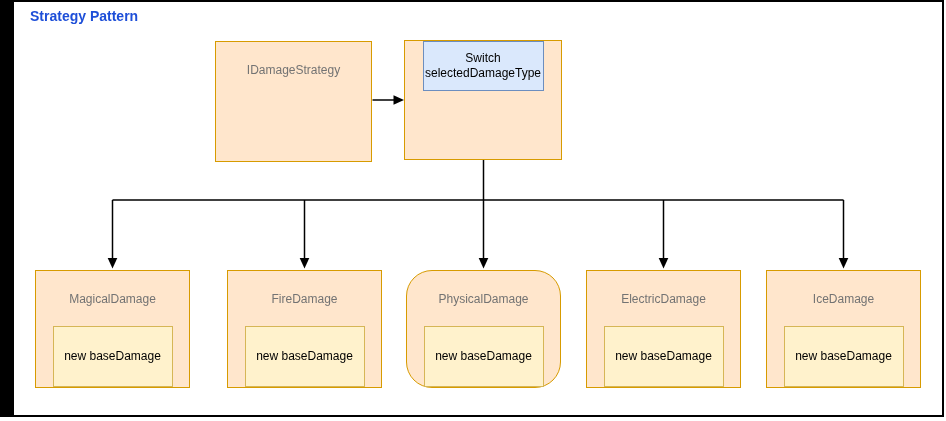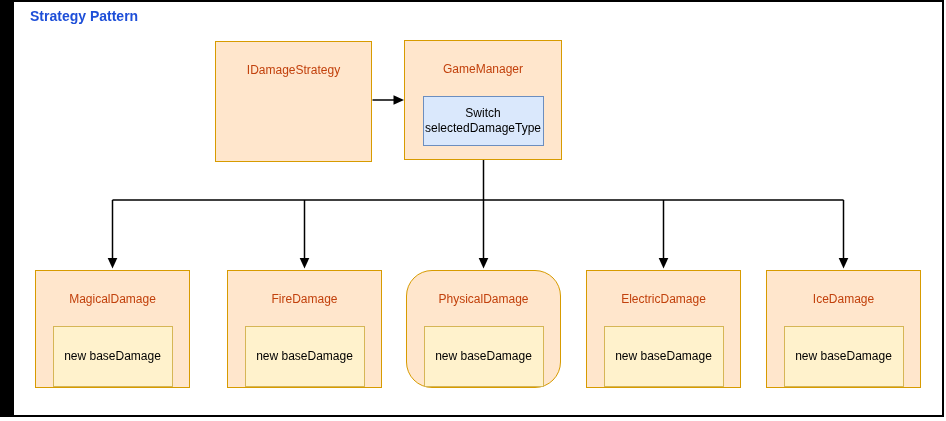--- a/index.html
+++ b/index.html
@@ -25,21 +25,21 @@
   .node{
     position:absolute;
     background:#FFE6CC;
     border:1px solid #D79B00;
     box-sizing:border-box;
     display:flex;flex-direction:column;align-items:center;
     font-size:12px;
   }
   .node-title{
     height:55px;display:flex;align-items:center;justify-content:center;
-    color:#c2410c;
+    color:#737373;
   }
   .inner{
     box-sizing:border-box;
     display:flex;align-items:center;justify-content:center;
     text-align:center;line-height:1.25;
     padding:2px;
   }
   .inner.method{
     width:120px;height:58px;
     background:#DAE8FC;border:1px solid #6C8EBF;
@@ -89,21 +89,20 @@
     <polygon points="663.5,268.5 658.7,258 668.3,258"></polygon>
     <polygon points="843.5,268.5 838.7,258 848.3,258"></polygon>
   </g>
 </svg>
 
 <div class="node" id="n-interface">
   <div class="node-title">IDamageStrategy</div>
 </div>
 
 <div class="node" id="n-context">
-  <div class="node-title">GameManager</div>
   <div class="inner method">
     <span>Switch selectedDamageType</span>
   </div>
 </div>
 
 <div class="node" id="n-s0">
   <div class="node-title">MagicalDamage</div>
   <div class="inner field">
     <span>new baseDamage</span>
   </div>

